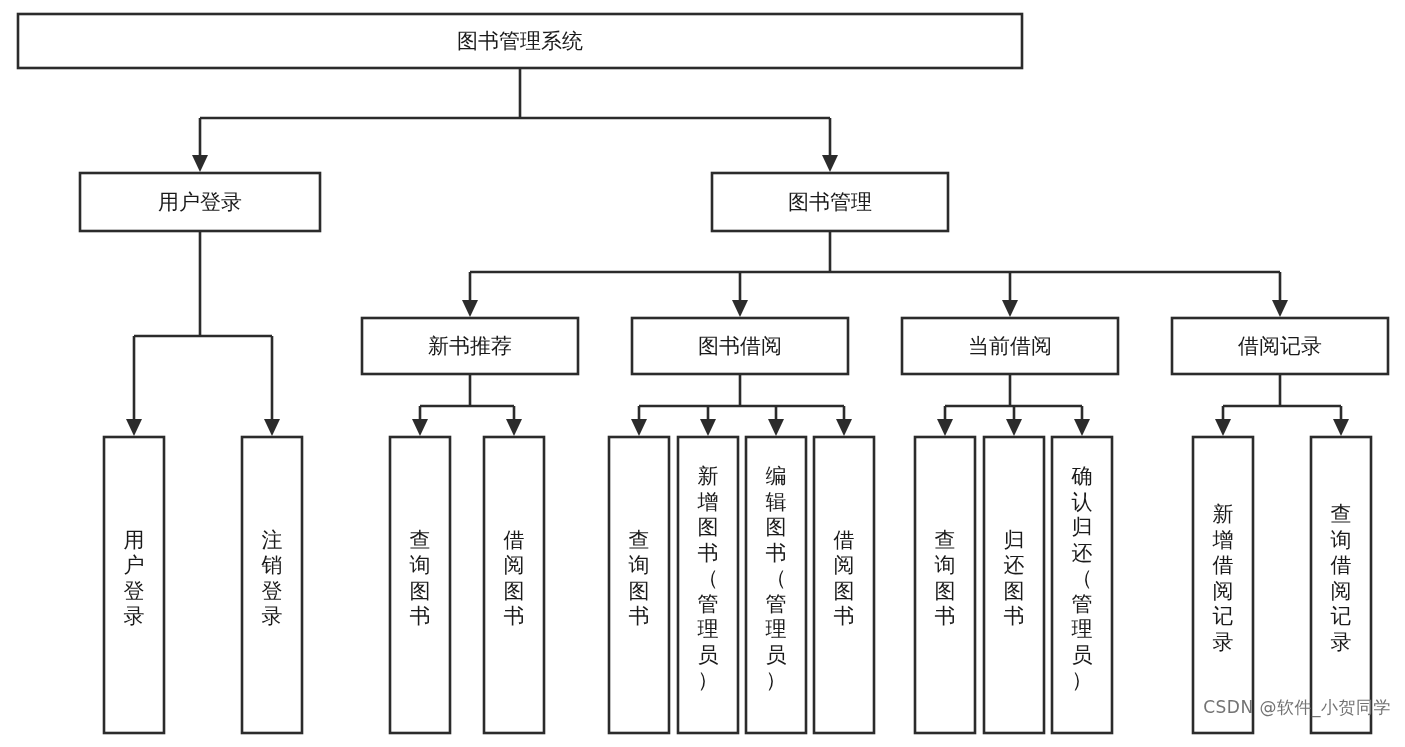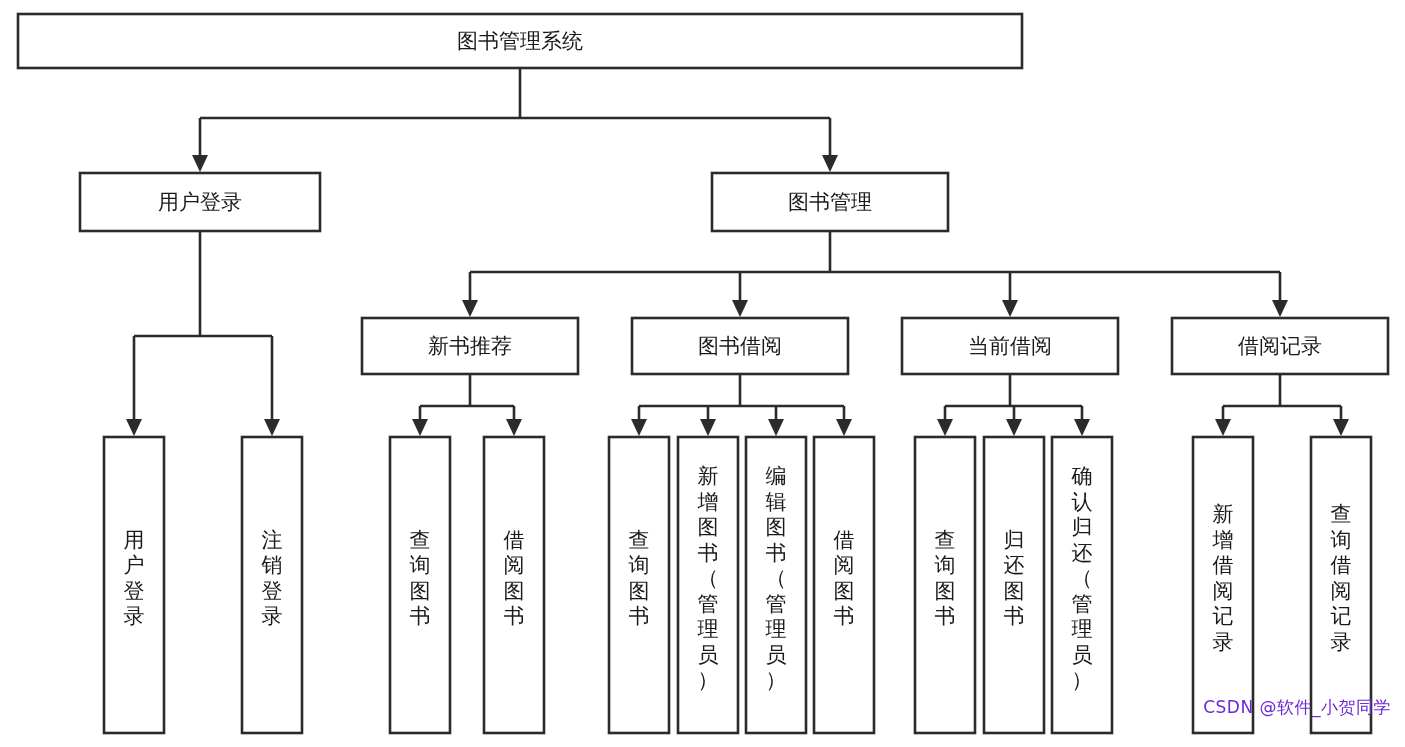--- a/index.html
+++ b/index.html
@@ -56,21 +56,21 @@
     font-family: "DejaVu Sans", "Liberation Sans", sans-serif;
     font-size: 21px;
     text-anchor: middle;
   }
   .watermark-text {
     position: absolute;
     right: 14px;
     bottom: 4px;
     font-family: "DejaVu Sans", "Liberation Sans", sans-serif;
     font-size: 17px;
-    color: #6d28d9;
+    color: #737373;
     white-space: nowrap;
     letter-spacing: 0.5px;
     user-select: none;
   }
 </style>
 </head>
 <body>
 
 <div id="diagram-root">
   <svg id="tree-svg" viewBox="0 0 1405 747">

